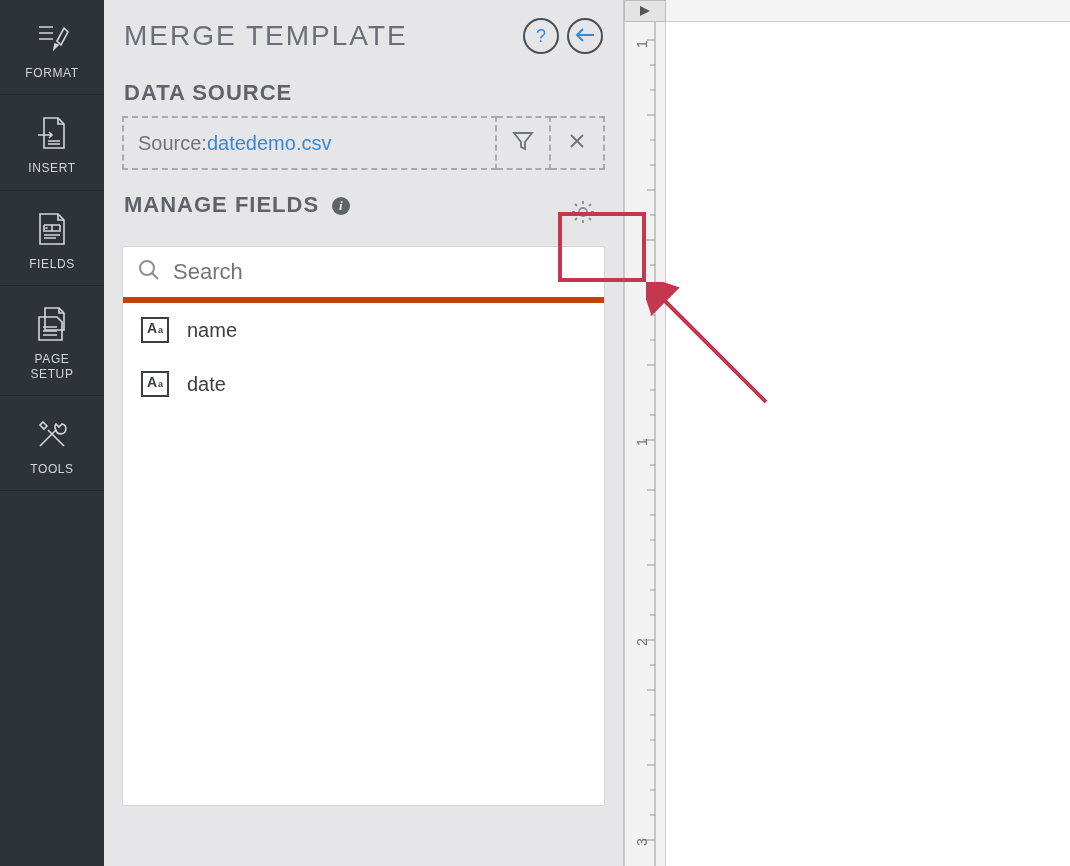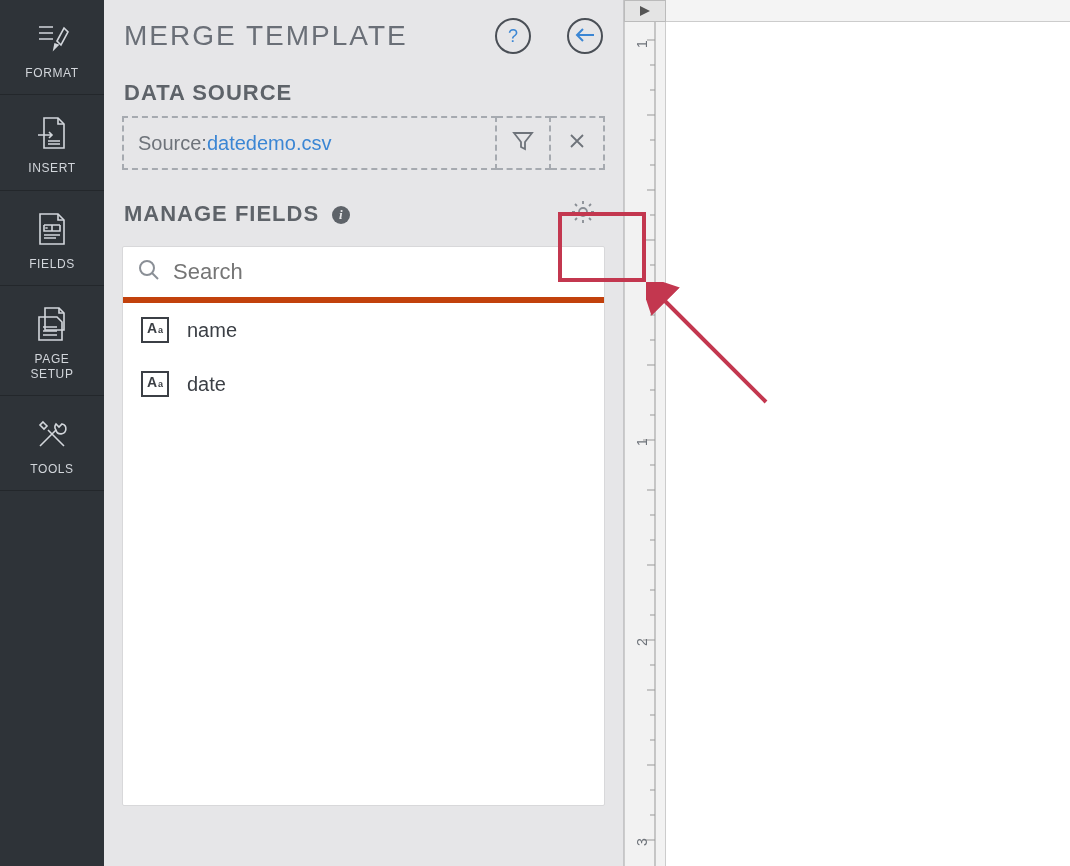--- a/index.html
+++ b/index.html
@@ -51,21 +51,20 @@
     width: 520px;
     height: 866px;
     background: #e6e6e8;
     border-right: 1px solid #c6c6c8;
     padding: 18px 0 0 0;
   }
   .panel-header {
     display: flex;
     align-items: center;
     padding: 0 20px 18px 20px;
-    gap: 28px;
   }
   .panel-title {
     font-size: 28px;
     font-weight: 300;
     letter-spacing: 2px;
     color: #6a6f77;
     flex: 1;
   }
   .round-btn {
     width: 36px; height: 36px;
@@ -113,21 +112,20 @@
     width: 54px;
     border: 2px dashed #a6aab0;
     border-left: none;
     display: flex; align-items: center; justify-content: center;
     cursor: pointer;
     color: #6e737a;
   }
 
   .manage-row {
     display: flex;
-    align-items: center;
     padding: 0 18px 10px 20px;
   }
   .manage-row .section-title { padding: 0; flex: 1; }
   .gear-wrap {
     width: 44px; height: 44px;
     display:flex;align-items:center;justify-content:center;
     cursor:pointer;
     color:#7a7f86;
   }
 

